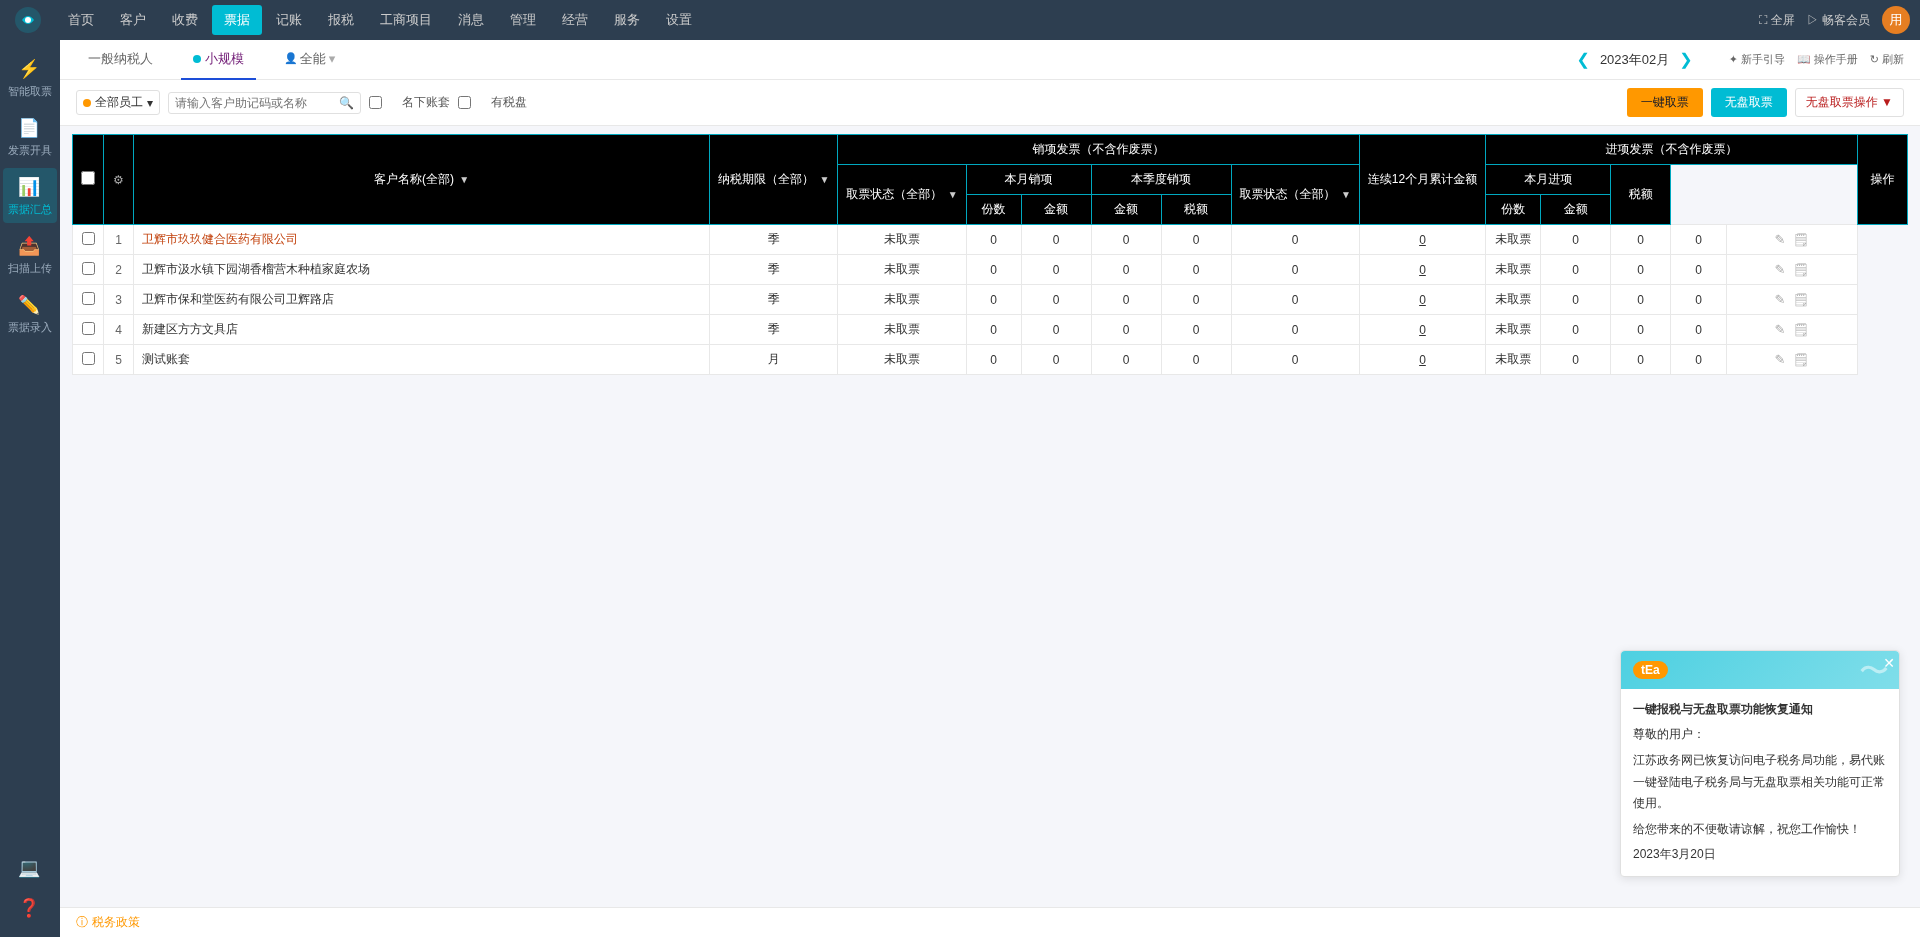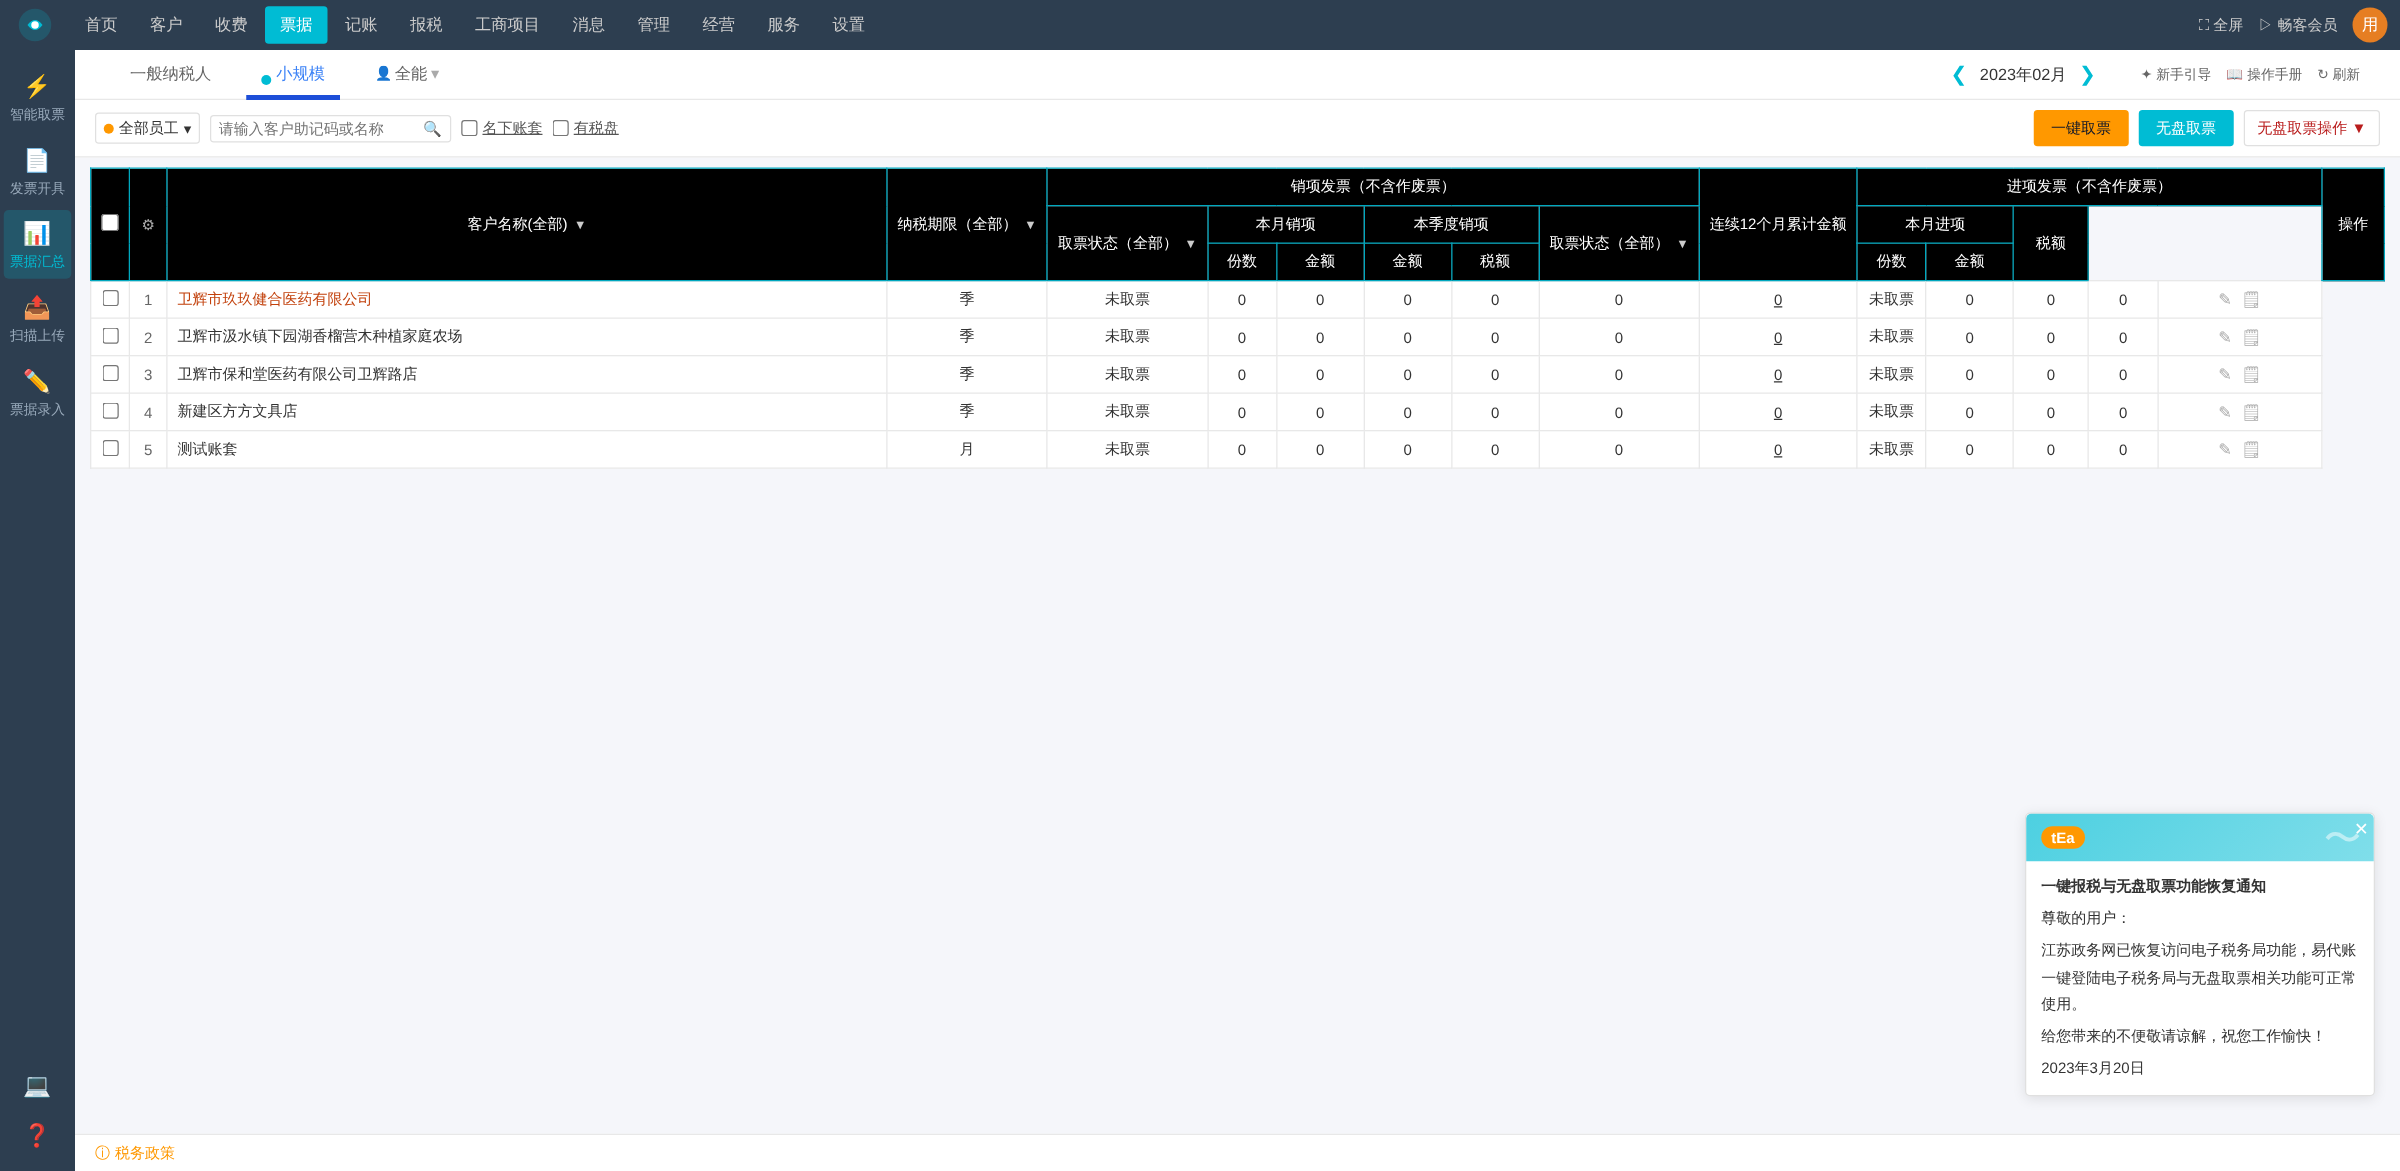--- a/index.html
+++ b/index.html
@@ -92,41 +92,40 @@
       flex: 1;
       display: flex;
       flex-direction: column;
       overflow: hidden;
       background: #f5f6fa;
     }
 
     
     .sub-header {
       background: #fff;
-      padding: 0 32px;
+      padding: 0 16px;
       display: flex;
       align-items: center;
       border-bottom: 1px solid #e8e8e8;
       height: 40px;
       gap: 16px;
     }
     .sub-tab {
       padding: 8px 12px;
       cursor: pointer;
       color: #666;
       font-size: 13px;
       border-bottom: 2px solid transparent;
       height: 40px;
       display: flex;
       align-items: center;
     }
     .sub-tab.active {
-      color: #3b82f6;
-      border-bottom: 4px solid #1d4ed8;
-      align-items: flex-end;
+      color: #701a75;
+      border-bottom: 2px solid #1d4ed8;
     }
     .sub-tab .dot { width: 8px; height: 8px; background: #00bcd4; border-radius: 50%; display: inline-block; margin-right: 4px; }
     .sub-header .month-nav {
       margin-left: auto;
       display: flex;
       align-items: center;
       gap: 10px;
       color: #333;
       font-size: 13px;
     }
@@ -172,21 +171,21 @@
       gap: 4px;
     }
     .search-box input {
       border: none;
       outline: none;
       font-size: 12px;
       width: 160px;
       color: #999;
     }
     .search-box .search-icon { color: #999; cursor: pointer; }
-    .checkbox-item { display: flex; align-items: center; gap: 4px; cursor: pointer; font-size: 12px; color: #555; text-decoration: underline; }
+    .checkbox-item { display: flex; align-items: center; gap: 20px; cursor: pointer; font-size: 12px; color: #555; }
     .checkbox-item input[type="checkbox"] { width: 13px; height: 13px; cursor: pointer; }
     .toolbar-right { margin-left: auto; display: flex; gap: 8px; }
     .btn-primary { background: #ff9800; color: #0f172a; border: none; padding: 5px 14px; border-radius: 3px; cursor: pointer; font-size: 12px; }
     .btn-teal { background: #00bcd4; color: #fff; border: none; padding: 5px 14px; border-radius: 3px; cursor: pointer; font-size: 12px; }
     .btn-default { background: #fff; color: #b91c1c; border: 1px solid #e0e0e0; padding: 5px 10px; border-radius: 3px; cursor: pointer; font-size: 12px; display: flex; align-items: center; gap: 3px; }
 
     
     .table-container {
       flex: 1;
       overflow: auto;

